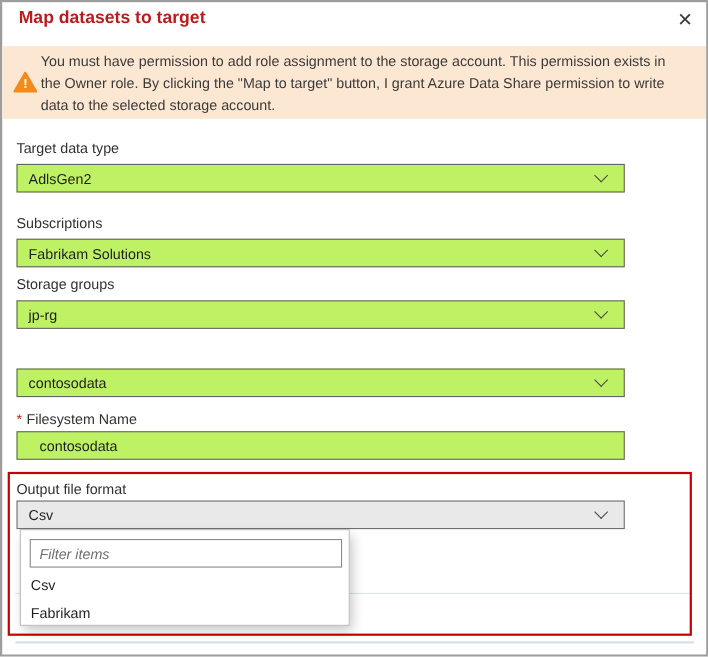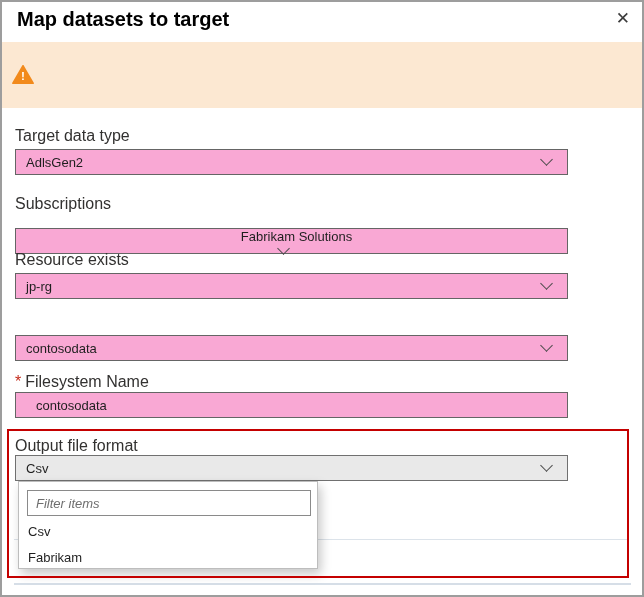--- a/index.html
+++ b/index.html
@@ -11,23 +11,23 @@
     height: 597px;
     background: #ffffff;
     border: 2px solid #9d9d9d;
     overflow: hidden;
   }
 
   .title {
     position: absolute;
     left: 15px;
     top: 6px;
-    font-size: 20px;
+    font-size: 16px;
     font-weight: 600;
-    color: #000000;
+    color: #b91c1c;
   }
 
   .close-btn {
     position: absolute;
     top: 4px;
     right: 8px;
     border: none;
     background: transparent;
     font-size: 17px;
     font-weight: 300;
@@ -55,35 +55,35 @@
   }
   .banner-text {
     font-size: 13px;
     line-height: 20px;
     color: #3b3a39;
   }
 
   .flabel {
     position: absolute;
     left: 13px;
-    font-size: 16px;
+    font-size: 13px;
     color: #323130;
     white-space: nowrap;
   }
   .req {
     color: #c42b1c;
     margin-right: 4px;
   }
 
   .combo, .textbox {
     position: absolute;
     left: 13px;
     width: 553px;
     height: 26px;
-    background: #f9a8d4;
+    background: #bef264;
     border: 1px solid #656565;
     display: flex;
     align-items: center;
     justify-content: space-between;
     font-size: 13px;
     color: #1f1f1f;
     cursor: pointer;
   }
   .combo .cval { padding-left: 10px; }
   .chev {
@@ -98,21 +98,21 @@
   }
 
   .textbox {
     padding-left: 10px;
     font-family: "Liberation Sans", sans-serif;
     cursor: text;
   }
   input.textbox { display: block; line-height: 24px; padding-left: 20px; }
 
   #lbl0 { top: 125px; }  #box0 { top: 147px; }
-  #lbl1 { top: 193px; }  #box1 { top: 226px; flex-direction: column; }
+  #lbl1 { top: 193px; }  #box1 { top: 215px; }
   #lbl2 { top: 249px; }  #box2 { top: 271px; }
   #lbl3 { top: 311px; margin-top: 29px; }  #box3 { top: 333px; }
   #lbl4 { top: 371px; }  #box4 { top: 390px; }
   #lbl5 { top: 435px; }  #box5 { top: 453px; }
 
   .combo.open {
     background: #e9e9e9;
     border-color: #707070;
   }
 
@@ -197,35 +197,36 @@
 
   <button class="close-btn">✕</button>
 
   <div class="banner">
     <span class="warn-icon">
       <svg width="22" height="20" viewBox="0 0 24 22">
         <path d="M12 1 L23 20 H1 Z" fill="#f28a1c" stroke="#f28a1c" stroke-width="2" stroke-linejoin="round"></path>
         <text x="12" y="17" text-anchor="middle" fill="#ffffff" font-size="13" font-weight="bold">!</text>
       </svg>
     </span>
+    <div class="banner-text">You must have permission to add role assignment to the storage account. This permission exists in the Owner role. By clicking the "Map to target" button, I grant Azure Data Share permission to write data to the selected storage account.</div>
   </div>
 
   <div class="flabel" id="lbl0">Target data type</div>
   <div class="combo" id="box0">
     <span class="cval">AdlsGen2</span>
     <span class="chev"></span>
   </div>
 
   <div class="flabel" id="lbl1">Subscriptions</div>
   <div class="combo" id="box1">
     <span class="cval">Fabrikam Solutions</span>
     <span class="chev"></span>
   </div>
 
-  <div class="flabel" id="lbl2">Resource exists</div>
+  <div class="flabel" id="lbl2">Storage groups</div>
   <div class="combo" id="box2">
     <span class="cval">jp-rg</span>
     <span class="chev"></span>
   </div>
 
   <div class="flabel" id="lbl3">Storage accounts</div>
   <div class="combo" id="box3">
     <span class="cval">contosodata</span>
     <span class="chev"></span>
   </div>

